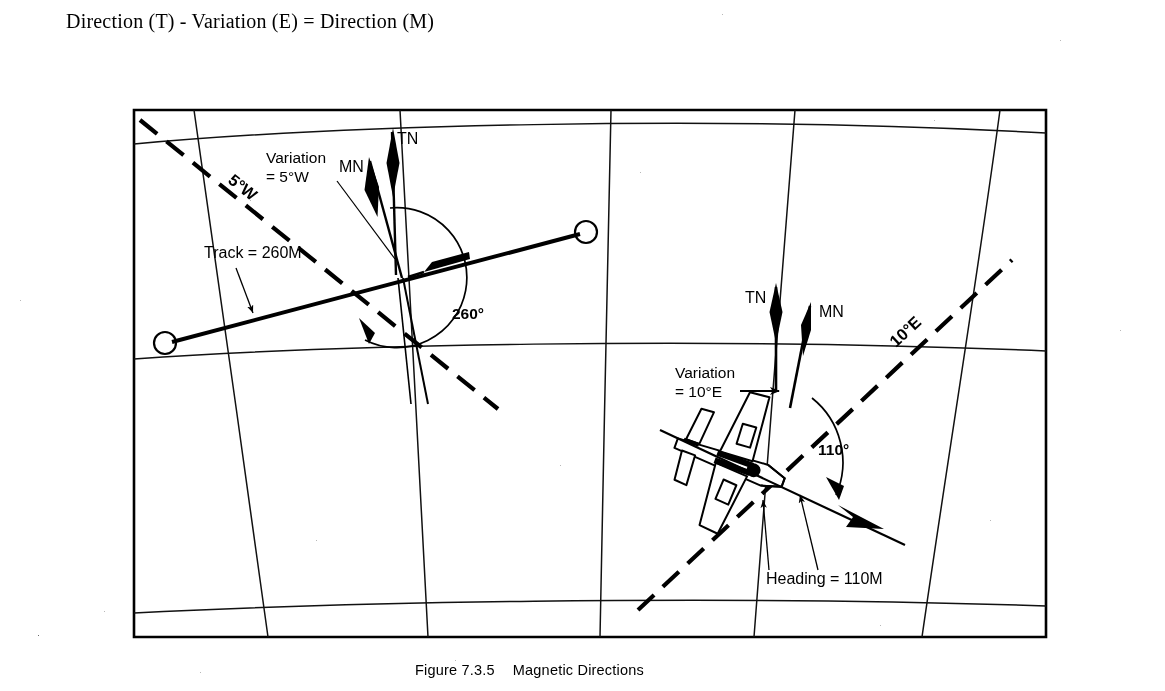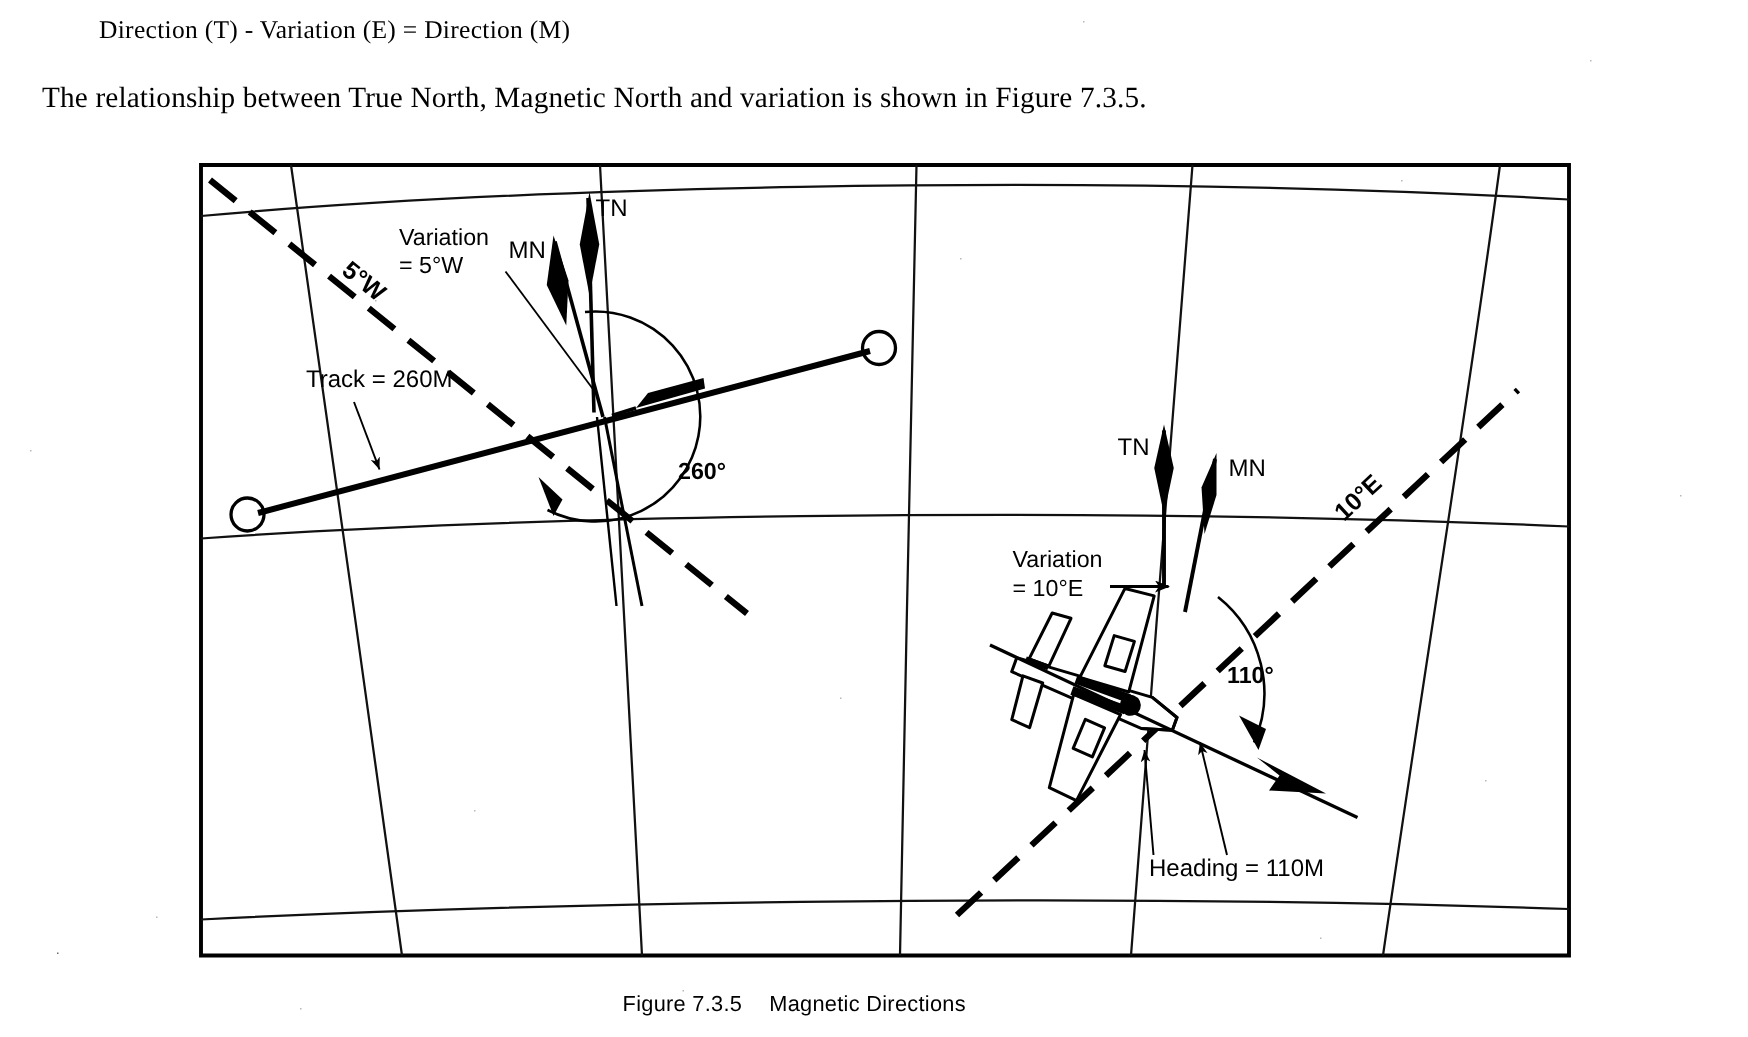--- a/index.html
+++ b/index.html
@@ -25,21 +25,21 @@
   .formula-row {
     position: absolute;
     left: 0;
     top: 6px;
     width: 1165px;
     height: 30px;
   }
   .formula {
     position: absolute;
     font-family: "Liberation Serif", serif;
-    font-size: 17px;
+    font-size: 20px;
     white-space: nowrap;
     letter-spacing: 0.2px;
   }
   #formula-east { left: 66px; top: 4px; }
   #formula-west { left: 575px; top: 4px; }
   #intro-sentence {
     position: absolute;
     left: 28px;
     top: 55px;
     font-family: "Liberation Serif", serif;
@@ -76,21 +76,20 @@
 </style>
 </head>
 <body>
 
 <div id="page">
 
   <div class="formula-row">
     <div class="formula" id="formula-east">Direction (T) -  Variation (E) = Direction (M)</div>
   </div>
 
-  <div id="intro-sentence">The relationship between True North, Magnetic North and variation is shown in Figure 7.3.5.</div>
 
   <svg id="figure-svg" viewBox="0 0 1165 691">
 
     <defs>
       <marker id="arrow-thin" markerWidth="12" markerHeight="12" refX="9" refY="4" orient="auto" markerUnits="userSpaceOnUse">
         <path d="M0,0 L10,4 L0,8 L2.6,4 Z" fill="#000"></path>
       </marker>
       <marker id="arrow-fat" markerWidth="22" markerHeight="16" refX="18" refY="6" orient="auto" markerUnits="userSpaceOnUse">
         <path d="M0,0 L19,6 L0,12 L5,6 Z" fill="#000"></path>
       </marker>

